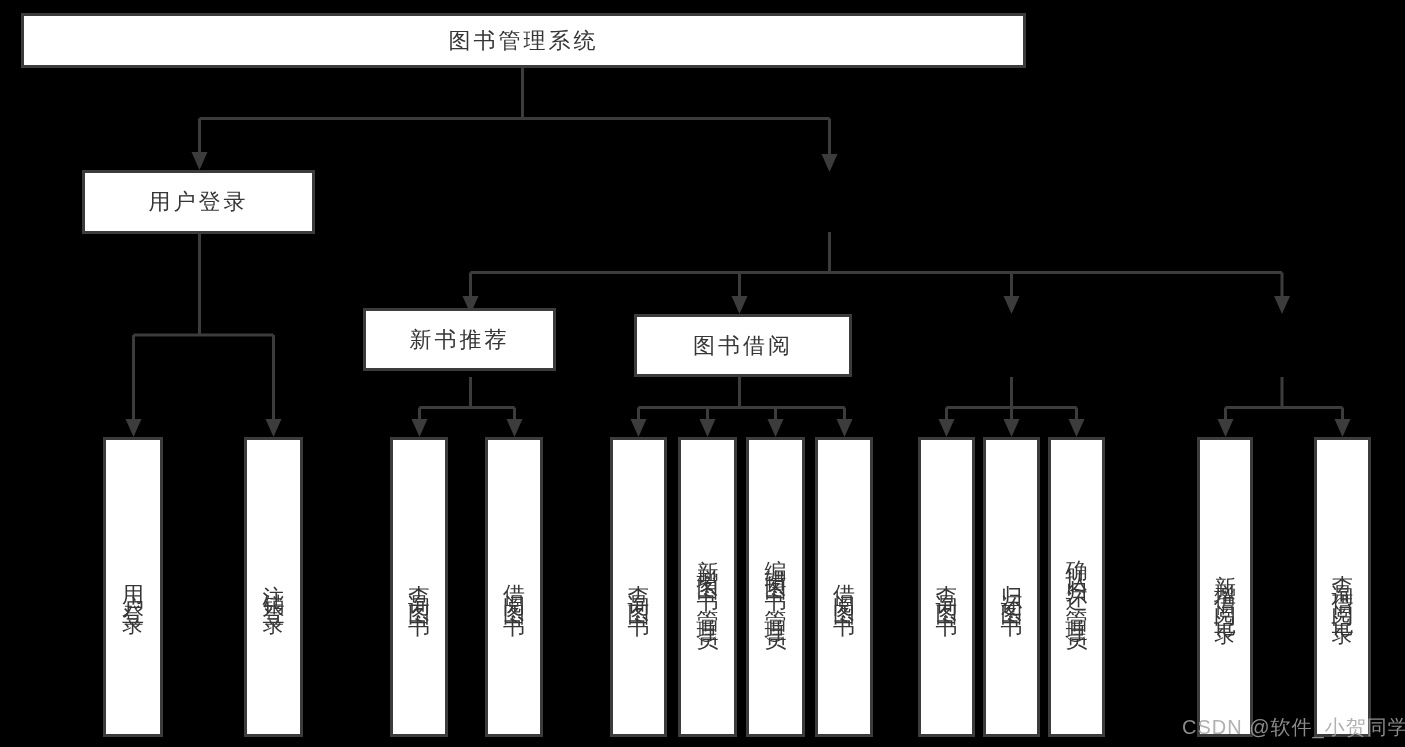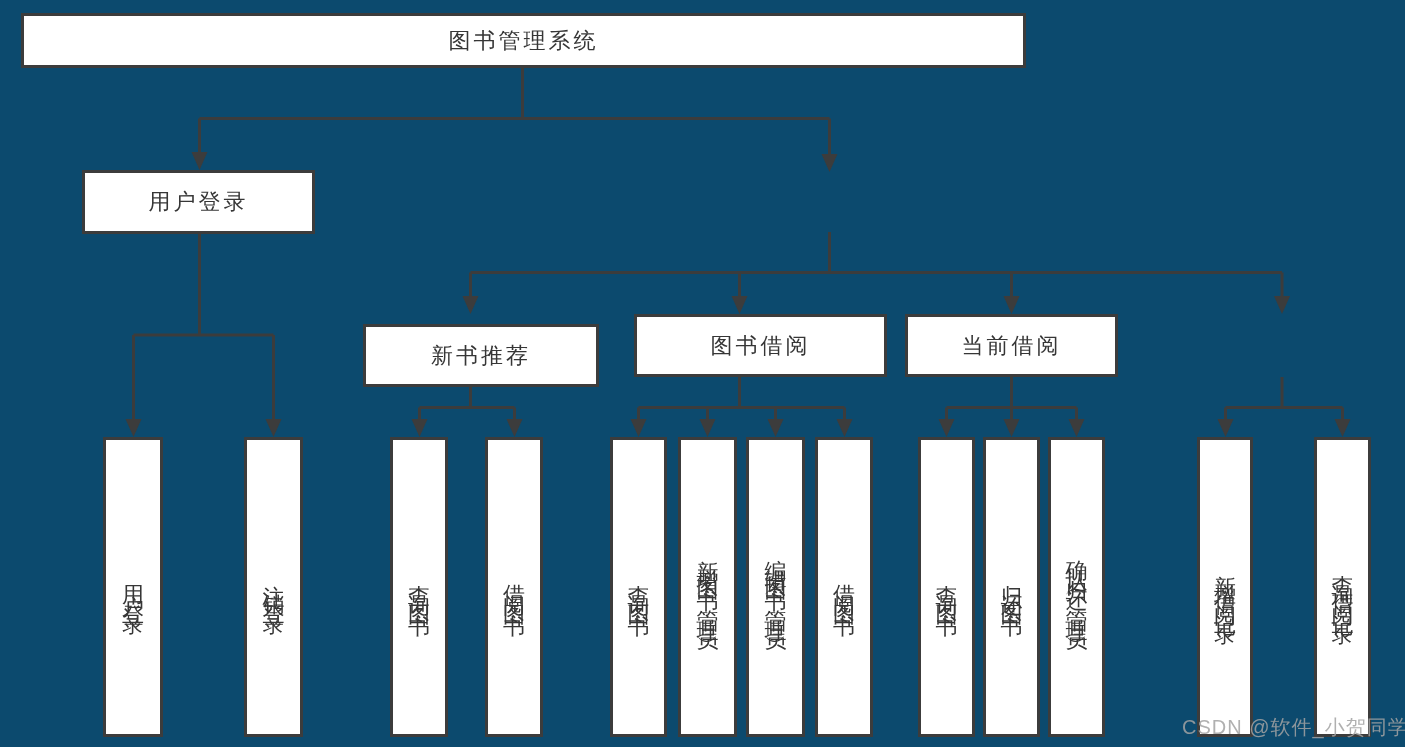--- a/index.html
+++ b/index.html
@@ -1,19 +1,19 @@
 <!DOCTYPE html>
 <html><head>
 <meta charset="utf-8">
 <style>
   html,body{margin:0;padding:0;background:#ffffff;}
   .canvas{
     position:relative;
     width:1405px;height:747px;
-    background:#0c4a6e;
+    background:#000000;
     font-family:"Liberation Sans","DejaVu Sans",sans-serif;
     overflow:hidden;
   }
   .connectors{position:absolute;left:0;top:0;width:1405px;height:747px;}
   .box{
     position:absolute;box-sizing:border-box;
     background:#ffffff;border:3px solid #3c3c3c;
     display:flex;align-items:center;justify-content:center;
     color:#363636;
   }
@@ -67,28 +67,25 @@
   </svg>
 
   <div class="box" style="left:21px;top:13px;width:1005px;height:55px">
     <span class="h-label">图书管理系统</span>
   </div>
 
   <div class="box" style="left:82px;top:170px;width:233px;height:64px">
     <span class="h-label">用户登录</span>
   </div>
 
-  <div class="box" style="left:363px;top:324px;width:236px;height:63px">
+  <div class="box" style="left:363px;top:308px;width:193px;height:63px">
     <span class="h-label">新书推荐</span>
   </div>
-  <div class="box" style="left:634px;top:314px;width:253px;height:63px">
+  <div class="box" style="left:634px;top:314px;width:218px;height:63px">
     <span class="h-label">图书借阅</span>
-  </div>
-  <div class="box" style="left:905px;top:314px;width:213px;height:63px">
-    <span class="h-label">当前借阅</span>
   </div>
 
   <div class="box" style="left:103px;top:437px;width:60px;height:300px">
     <span class="v-label">用户登录</span>
   </div>
   <div class="box" style="left:244px;top:437px;width:59px;height:300px">
     <span class="v-label">注销登录</span>
   </div>
 
   <div class="box" style="left:390px;top:437px;width:58px;height:300px">

